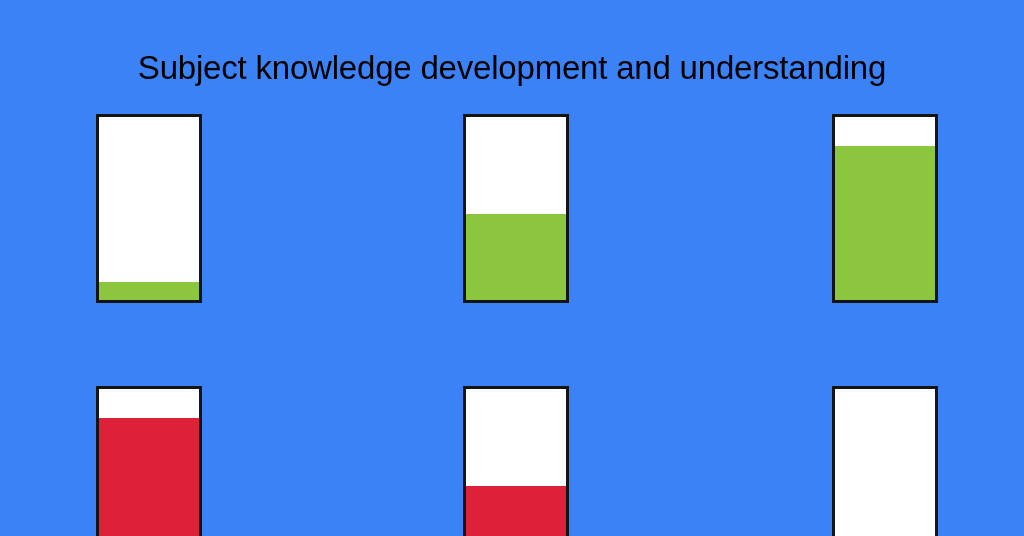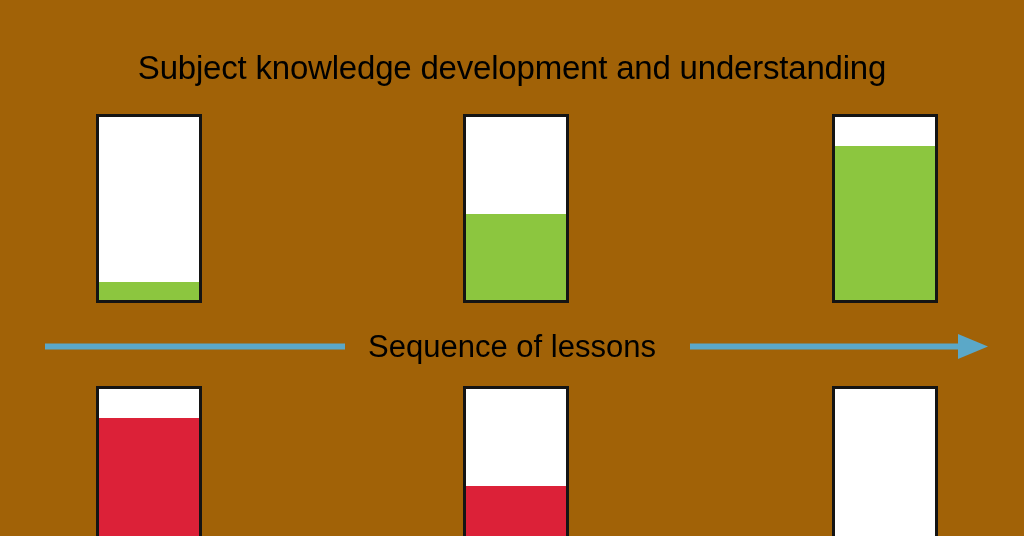--- a/index.html
+++ b/index.html
@@ -12,21 +12,21 @@
     height: 536px;
     overflow: hidden;
     font-family: "Liberation Sans", sans-serif;
     position: relative;
   }
 
   #canvas {
     position: relative;
     width: 1024px;
     height: 536px;
-    background: #a16207;
+    background: #3b82f6;
   }
 
   
   .title {
     position: absolute;
     left: 0;
     top: 48px;
     width: 1024px;
     text-align: center;
     font-size: 33px;
@@ -102,31 +102,20 @@
   </div>
 
   <div class="beaker top b-col-2">
     <div class="fill" style="height: 47%; background: rgb(140, 198, 63);"></div>
   </div>
 
   <div class="beaker top b-col-3">
     <div class="fill" style="height: 84%; background: rgb(140, 198, 63);"></div>
   </div>
 
-  <div class="arrow-wrap">
-    <svg class="arrow-svg" width="1024" height="50" viewBox="0 0 1024 50">
-
-      <line id="arrow-seg-left" x1="45" y1="24.5" x2="345" y2="24.5" stroke="#5ba8c8" stroke-width="6"></line>
-
-      <line id="arrow-seg-right" x1="690" y1="24.5" x2="963" y2="24.5" stroke="#5ba8c8" stroke-width="6"></line>
-
-      <polygon id="arrow-head" points="958,12 988,24.5 958,37" fill="#5ba8c8"></polygon>
-    </svg>
-    <div class="arrow-label">Sequence of lessons</div>
-  </div>
 
   <div class="beaker bottom b-col-1">
     <div class="fill" style="height: 84%; background: rgb(220, 33, 56);"></div>
   </div>
 
   <div class="beaker bottom b-col-2">
     <div class="fill" style="height: 47%; background: rgb(220, 33, 56);"></div>
   </div>
 
   <div class="beaker bottom b-col-3">

